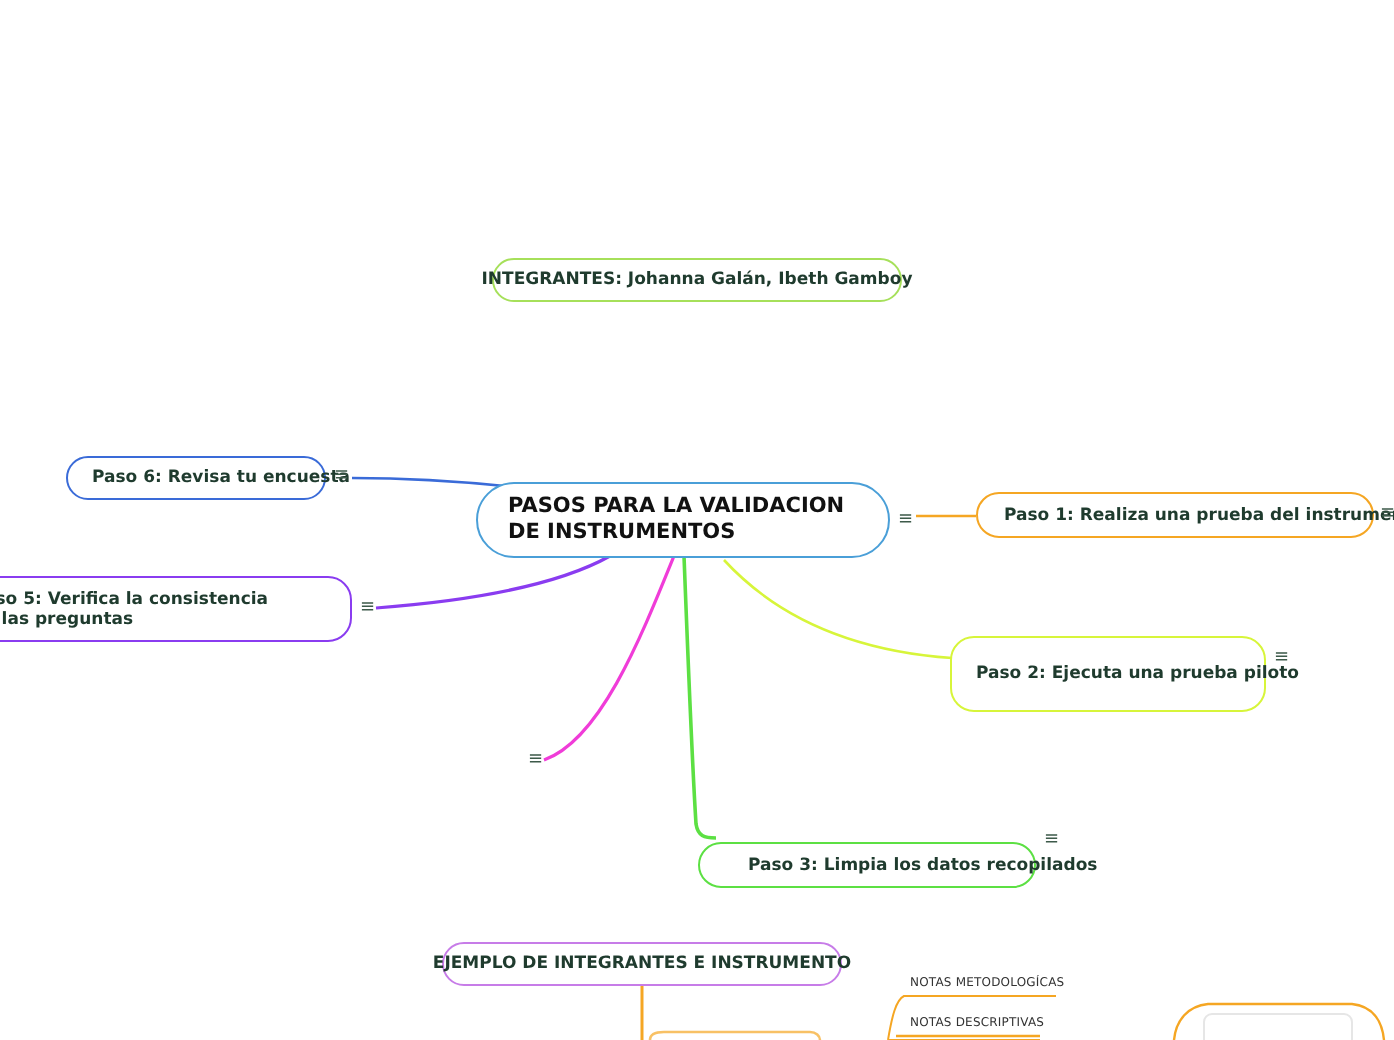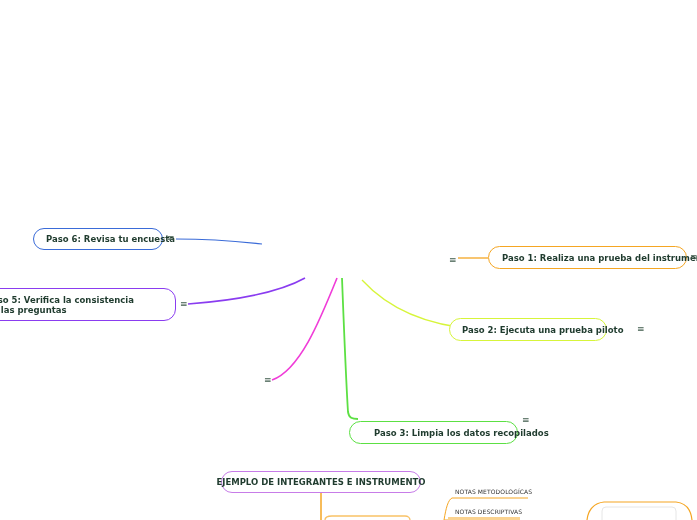--- a/index.html
+++ b/index.html
@@ -85,29 +85,35 @@
     <path d="M325 520 C 325 517, 328 516, 332 516 L 405 516 C 408 516, 410 518, 410 520" stroke="#f5a623" stroke-width="1.3" fill="none" opacity="0.7"></path>
 
     <path d="M444 520 C 446 508, 448 500, 452 498 L 528 498" stroke="#f5a623" stroke-width="1" fill="none"></path>
     <path d="M444 520 L 520 520" stroke="#f5a623" stroke-width="1" fill="none"></path>
     <path d="M448 518 L 520 518" stroke="#f5a623" stroke-width="1.2" fill="none"></path>
 
     <path d="M587 520 C 588 510, 594 503, 604 502 L 676 502 C 686 503, 691 510, 692 520" stroke="#f5a623" stroke-width="1.2" fill="none"></path>
     <rect x="602" y="507" width="74" height="20" rx="4" fill="none" stroke="#e6e6e6" stroke-width="1"></rect>
   </svg>
 
+  <div class="node" style="left:246px; top:129px; width:205px; height:22px; border-color:#a6e05a; justify-content:center;">
+    <span class="label">INTEGRANTES: Johanna Galán, Ibeth Gamboy</span>
+  </div>
 
+  <div class="node center-node" style="left:238px; top:241px; width:207px; height:38px; border-color:#4a9fd8;">
+    <span class="label">PASOS PARA LA VALIDACION DE INSTRUMENTOS</span>
+  </div>
   <span class="menu-icon" style="left:449px; top:256px;">≡</span>
 
   <div class="node" style="left:488px; top:246px; width:199px; height:23px; border-color:#f5a623; padding-left:13px;">
     <span class="label">Paso 1: Realiza una prueba del instrumento</span>
   </div>
   <span class="menu-icon" style="left:690px; top:253px;">≡</span>
 
-  <div class="node" style="left:449px; top:318px; width:158px; height:23px; border-color:#d7f53a; padding-left:12px;">
+  <div class="node" style="left:475px; top:318px; width:158px; height:38px; border-color:#d7f53a; padding-left:12px;">
     <span class="label">Paso 2: Ejecuta una prueba piloto</span>
   </div>
   <span class="menu-icon" style="left:637px; top:325px;">≡</span>
 
   <div class="node" style="left:349px; top:409px; width:169px; height:23px; border-color:#5ce043; padding-left:24px;margin-top:12px;">
     <span class="label">Paso 3: Limpia los datos recopilados</span>
   </div>
   <span class="menu-icon" style="left:522px; top:416px;">≡</span>
 
   <span class="menu-icon" style="left:264px; top:376px;">≡</span>

